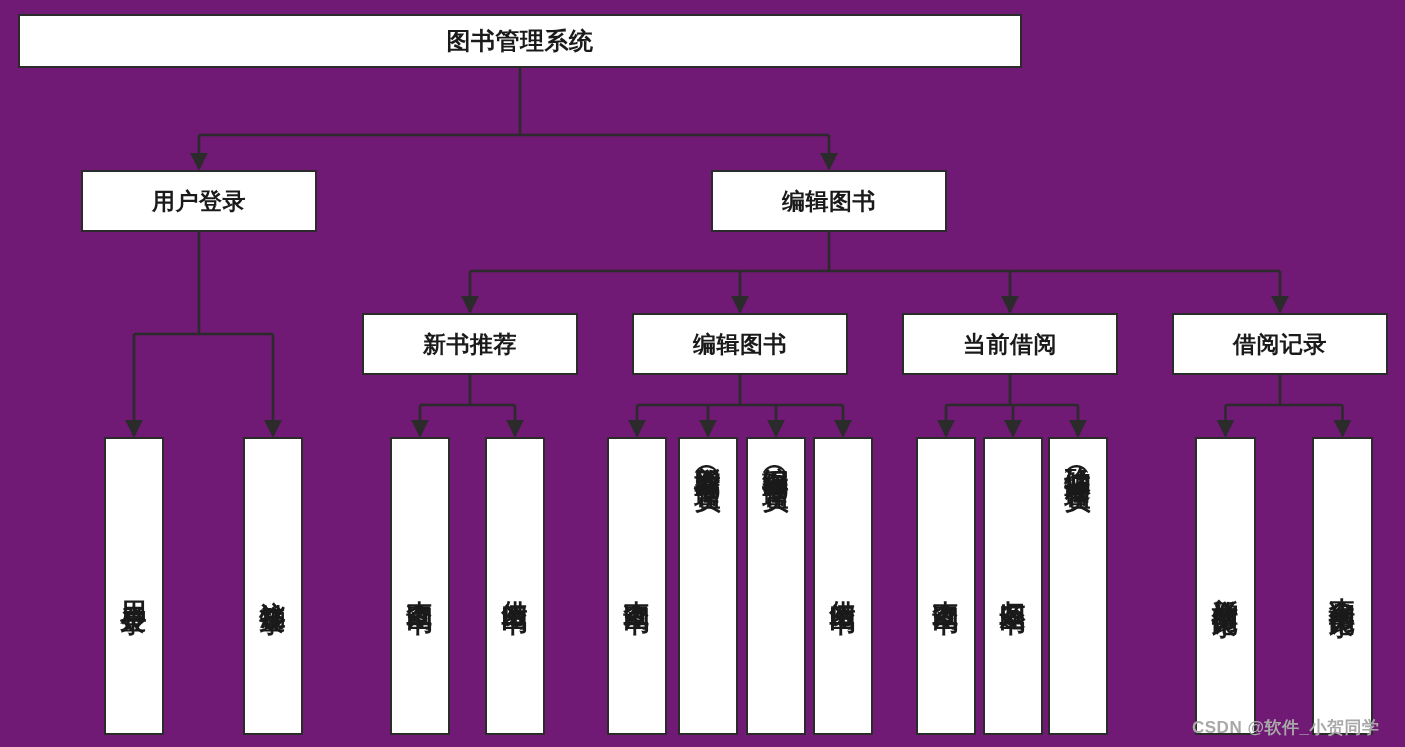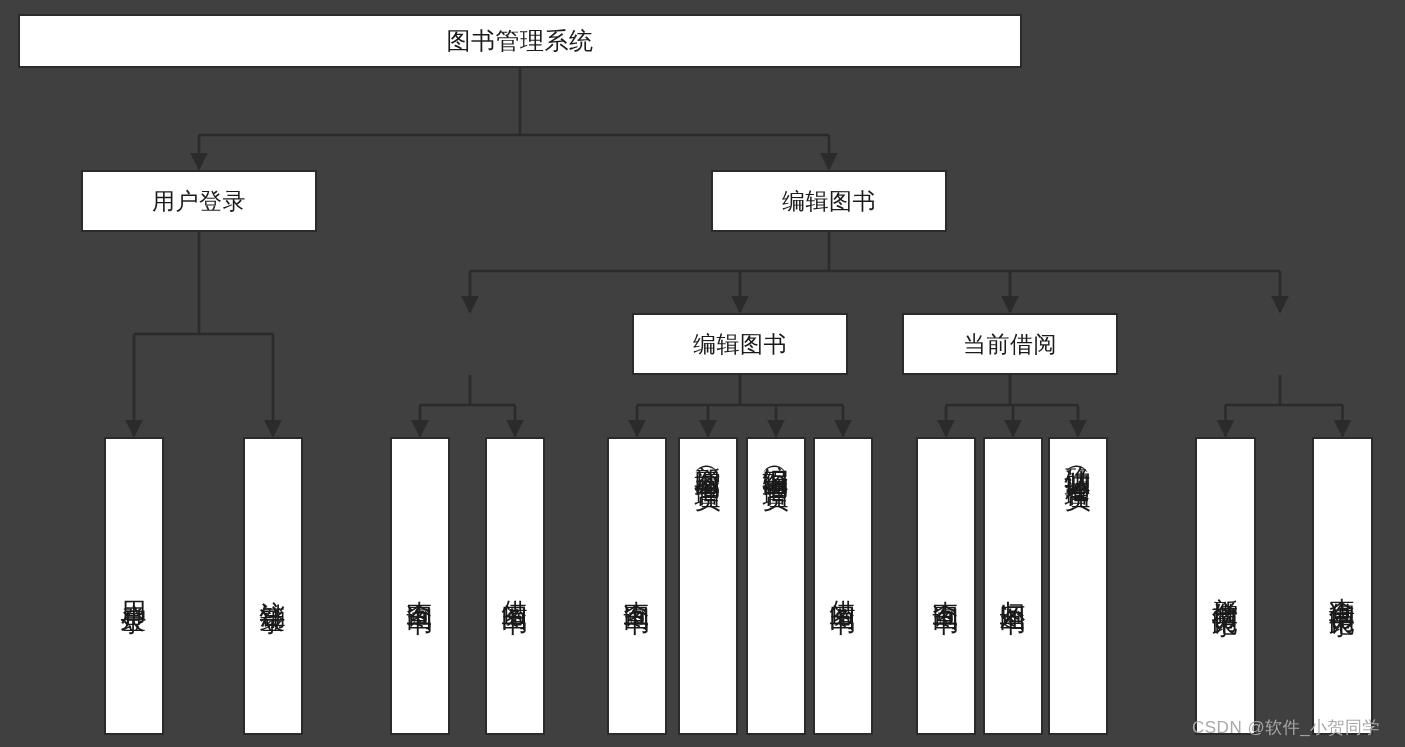--- a/index.html
+++ b/index.html
@@ -7,22 +7,23 @@
     padding: 0;
     background: #ffffff;
   }
   body {
     font-family: "Liberation Sans", "DejaVu Sans", sans-serif;
   }
   #canvas {
     position: relative;
     width: 1405px;
     height: 747px;
-    background: #404040;
+    background: #701a75;
     overflow: hidden;
+    font-weight: bold;
   }
   #edges {
     position: absolute;
     left: 0;
     top: 0;
     width: 1405px;
     height: 747px;
     pointer-events: none;
   }
   .node {
@@ -130,25 +131,31 @@
     <span class="node-label">图书管理系统</span>
   </div>
 
   <div class="node horiz" style="left:81px; top:170px; width:236px; height:62px;">
     <span class="node-label">用户登录</span>
   </div>
   <div class="node horiz" style="left:711px; top:170px; width:236px; height:62px;">
     <span class="node-label">编辑图书</span>
   </div>
 
+  <div class="node horiz" style="left:362px; top:313px; width:216px; height:62px;">
+    <span class="node-label">新书推荐</span>
+  </div>
   <div class="node horiz" style="left:632px; top:313px; width:216px; height:62px;">
     <span class="node-label">编辑图书</span>
   </div>
   <div class="node horiz" style="left:902px; top:313px; width:216px; height:62px;justify-content:center;">
     <span class="node-label">当前借阅</span>
+  </div>
+  <div class="node horiz" style="left:1172px; top:313px; width:216px; height:62px;">
+    <span class="node-label">借阅记录</span>
   </div>
 
   <div class="node vert centered" style="left:104px; top:437px; width:60px; height:298px;">
     <span class="node-label">用户登录</span>
   </div>
   <div class="node vert centered" style="left:243px; top:437px; width:60px; height:298px;">
     <span class="node-label">注销登录</span>
   </div>
   <div class="node vert centered" style="left:390px; top:437px; width:60px; height:298px;">
     <span class="node-label">查询图书</span>

